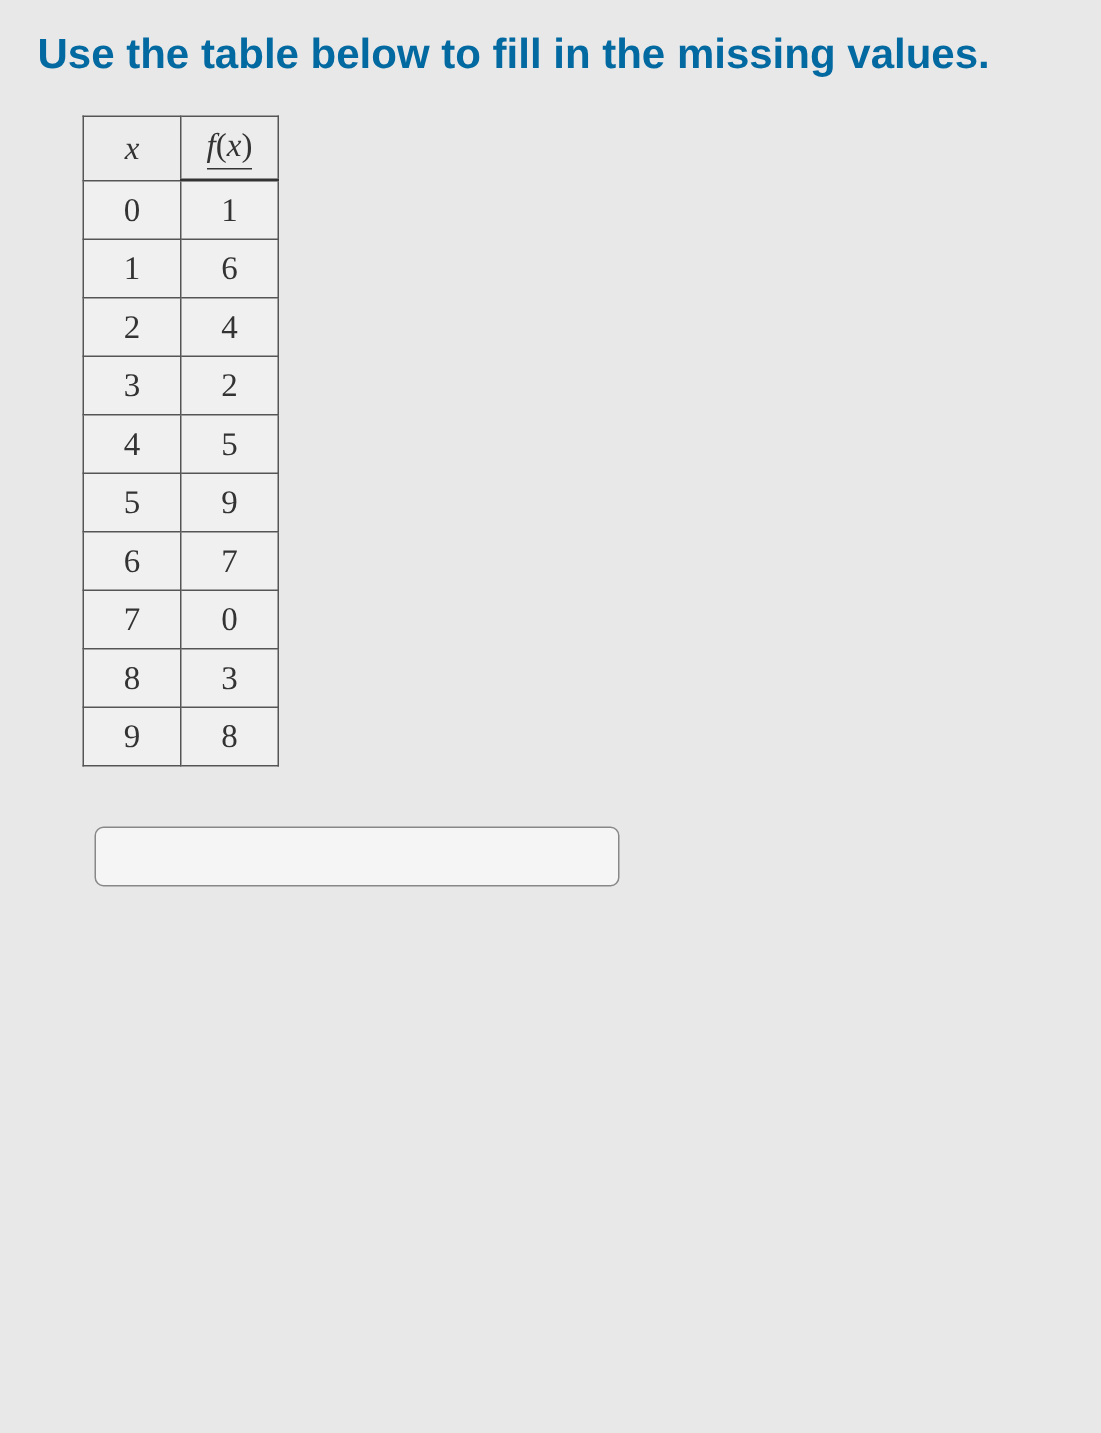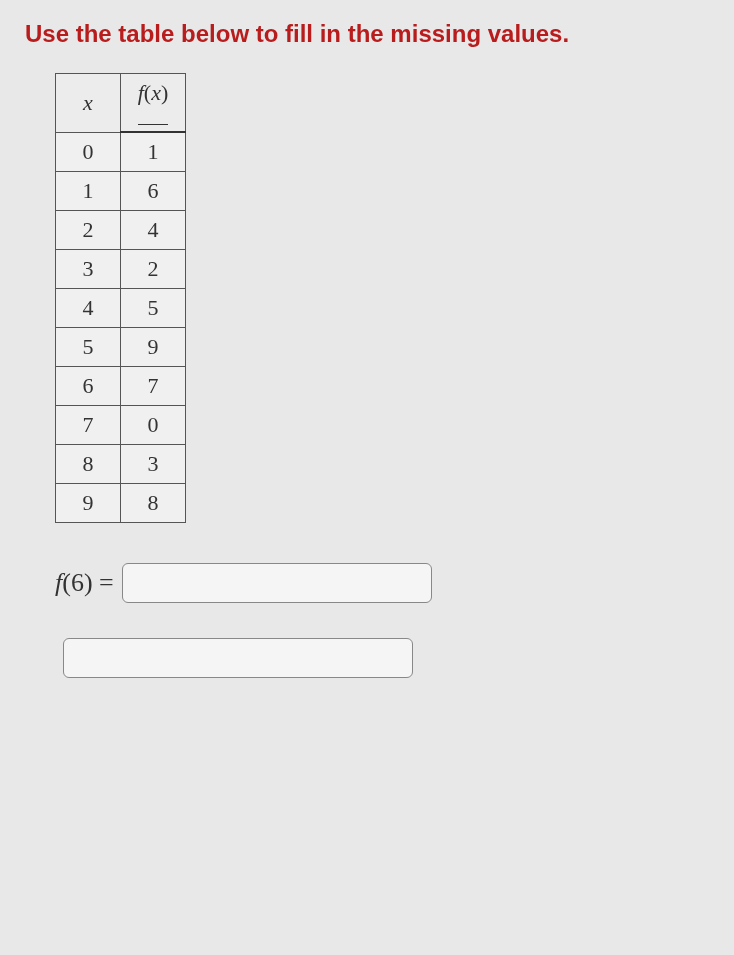--- a/index.html
+++ b/index.html
@@ -8,23 +8,23 @@
       padding: 0;
     }
     body {
       background: #e8e8e8;
       font-family: Georgia, 'Times New Roman', serif;
       padding: 20px 25px;
       width: 734px;
       color: #333;
     }
     .instruction {
-      font-size: 24px;
+      font-size: 28px;
       font-weight: bold;
-      color: #b91c1c;
+      color: #0369a1;
       margin-bottom: 25px;
       font-family: 'Trebuchet MS', Arial, sans-serif;
     }
     .data-table {
       border-collapse: collapse;
       margin-left: 30px;
       margin-bottom: 40px;
       background: #f0f0f0;
     }
     .data-table th, .data-table td {
@@ -43,21 +43,21 @@
     }
     .data-table th:first-child {
       font-style: italic;
     }
     .data-table th:nth-child(2) {
       border-bottom: 2px solid #333;
     }
     .fx-header {
       display: inline-block;
       border-bottom: 1.5px solid #333;
-      padding-bottom: 18px;
+      padding-bottom: 2px;
       text-align: center;
     }
     .questions {
       margin-left: 30px;
       margin-top: 20px;
     }
     .question-row {
       display: flex;
       align-items: center;
       margin-bottom: 35px;
@@ -144,24 +144,20 @@
       </tr>
     <tr>
         <td>9</td>
         <td>8</td>
       </tr>
   </tbody>
 </table>
 
 <div class="questions">
 
-  <div class="question-row">
-    <span class="math"><span class="math">f</span><span class="upright">(6) =</span></span>
-    <input type="text" class="answer-input input-medium" value="" style="">
-  </div>
 
 
 
   <div class="question-row">
     <input type="text" class="answer-input input-wide" value="" style="">
   </div>
 
 </div>
 
 </body></html>

